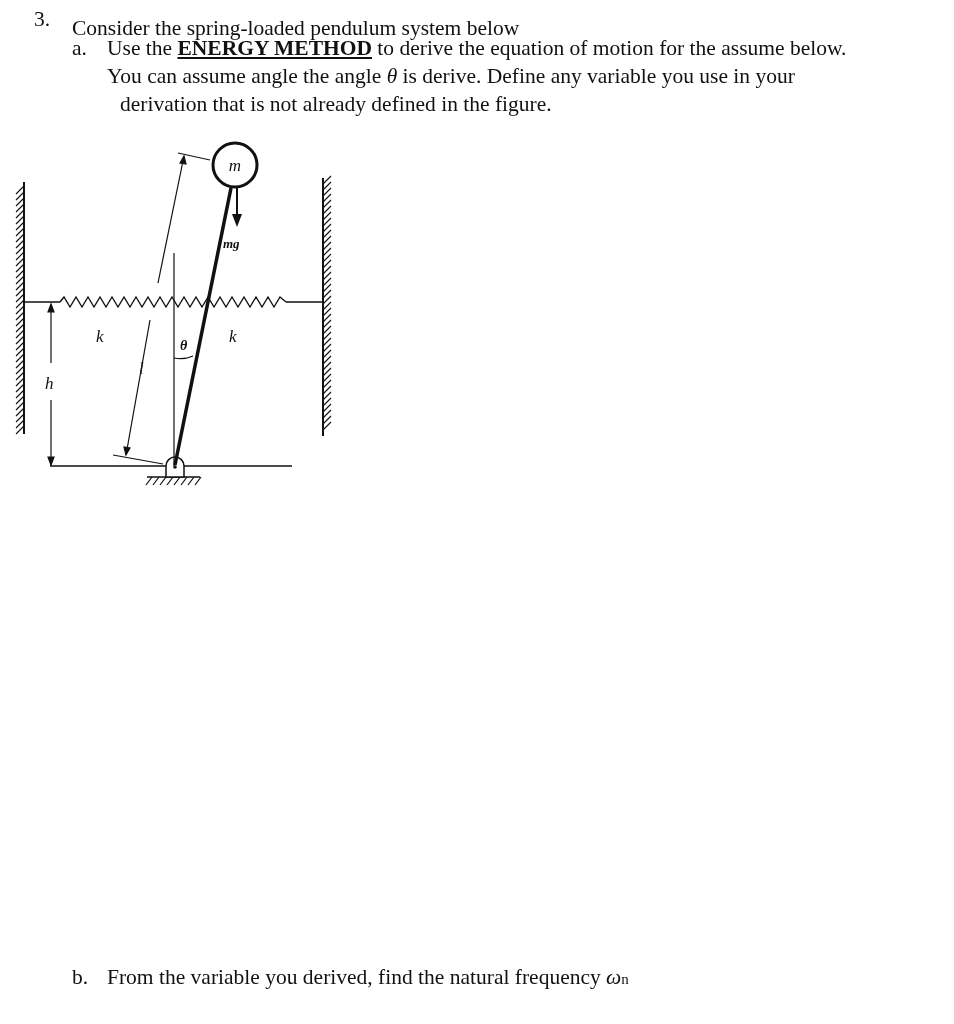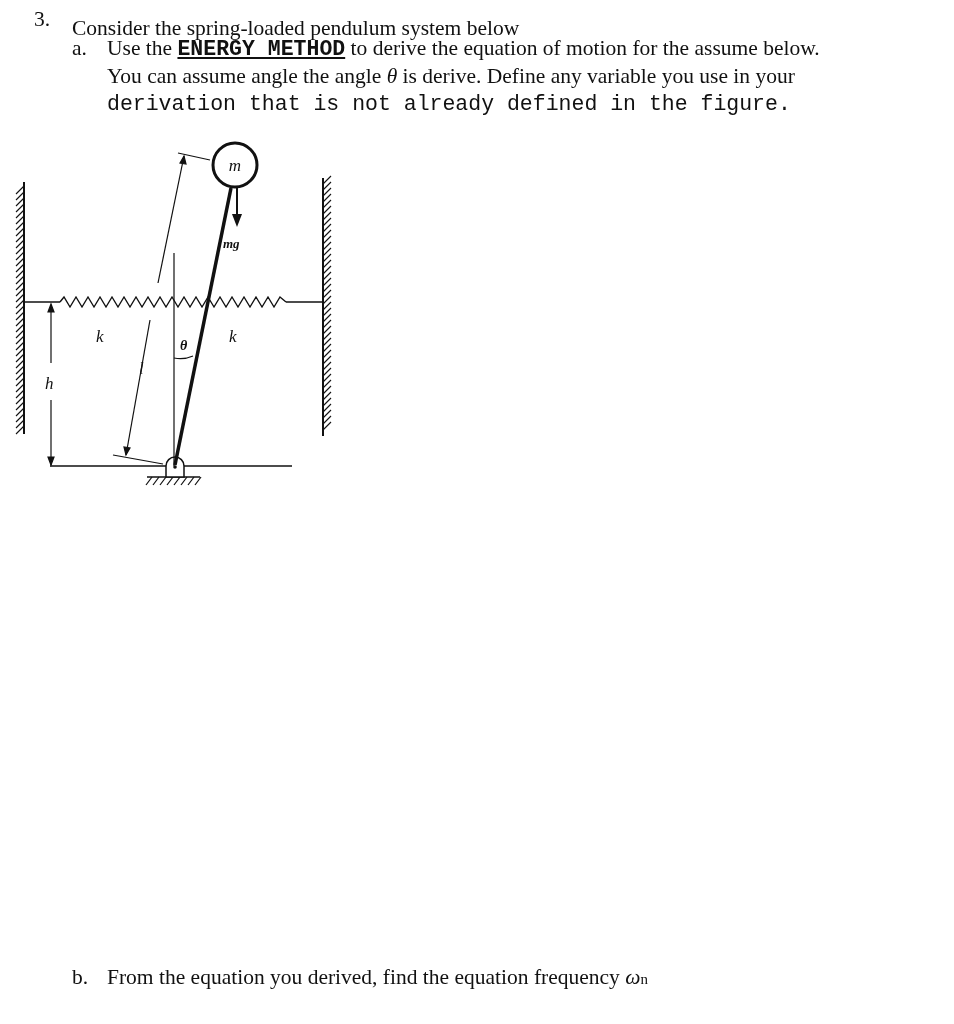--- a/index.html
+++ b/index.html
@@ -1,37 +1,37 @@
 <!DOCTYPE html>
 <html><head>
 <meta charset="utf-8">
 <style>
   html, body { margin: 0; padding: 0; background: #ffffff; }
   body { width: 954px; height: 1024px; position: relative; overflow: hidden;
          font-family: "Liberation Serif", serif; color: #111; }
   .line { position: absolute; font-size: 21.5px; white-space: nowrap; line-height: 1; }
-  .bold-u { font-weight: bold; text-decoration: underline; text-decoration-thickness: 2px; text-underline-offset: 2px; font-family: Liberation Mono, monospace; }
+  .bold-u { font-weight: bold; text-decoration: underline; text-decoration-thickness: 2px; text-underline-offset: 2px; }
   .it { font-style: italic; }
   svg { position: absolute; left: 0; top: 0; }
   .fig-text { font-family: "Liberation Serif", serif; font-style: italic; fill: #111; }
 </style>
 </head>
 <body>
 
 <div class="line" style="left:34px; top:9px;">3.</div>
 <div class="line" style="left:72px; top:9px;margin-top:9px;">Consider the spring-loaded pendulum system below</div>
 
 <div class="line" style="left:72px; top:38px;">a.</div>
 <div class="line" style="left:107px; top:38px;">
   <span>Use the </span><span class="bold-u">ENERGY METHOD</span><span> to derive the equation of motion for the assume below.</span>
 </div>
 <div class="line" style="left:107px; top:66px;">
   <span>You can assume angle the angle </span><span class="it">θ</span><span> is derive. Define any variable you use in your</span>
 </div>
-<div class="line" style="left:107px; top:94px;font-family:Liberation Mono, monospace;">derivation that is not already defined in the figure.</div>
+<div class="line" style="left:120px; top:94px;">derivation that is not already defined in the figure.</div>
 
 <svg width="954" height="520" viewBox="0 0 954 520">
   <defs>
     <pattern id="hatchL" width="6" height="6" patternUnits="userSpaceOnUse">
       <line x1="6" y1="0" x2="0" y2="6" stroke="#111" stroke-width="1.2"></line>
     </pattern>
     <marker id="arrowHead" markerWidth="8" markerHeight="8" refX="7" refY="4" orient="auto" markerUnits="userSpaceOnUse">
       <path d="M0,1 L8,4 L0,7 Z" fill="#111"></path>
     </marker>
   </defs>
@@ -196,14 +196,14 @@
       <line x1="323" y1="406" x2="331" y2="398"></line>
       <line x1="323" y1="412" x2="331" y2="404"></line>
       <line x1="323" y1="418" x2="331" y2="410"></line>
       <line x1="323" y1="424" x2="331" y2="416"></line>
       <line x1="323" y1="430" x2="331" y2="422"></line>
   </g>
 </svg>
 
 <div class="line" style="left:72px; top:967px;">b.</div>
 <div class="line" style="left:107px; top:967px;">
-  <span>From the equation you derived, find the equation frequency </span><span class="it">ω</span><span style="font-size:15px;">n</span>
+  <span>From the variable you derived, find the natural frequency </span><span class="it">ω</span><span style="font-size:15px;">n</span>
 </div>
 
 </body></html>

